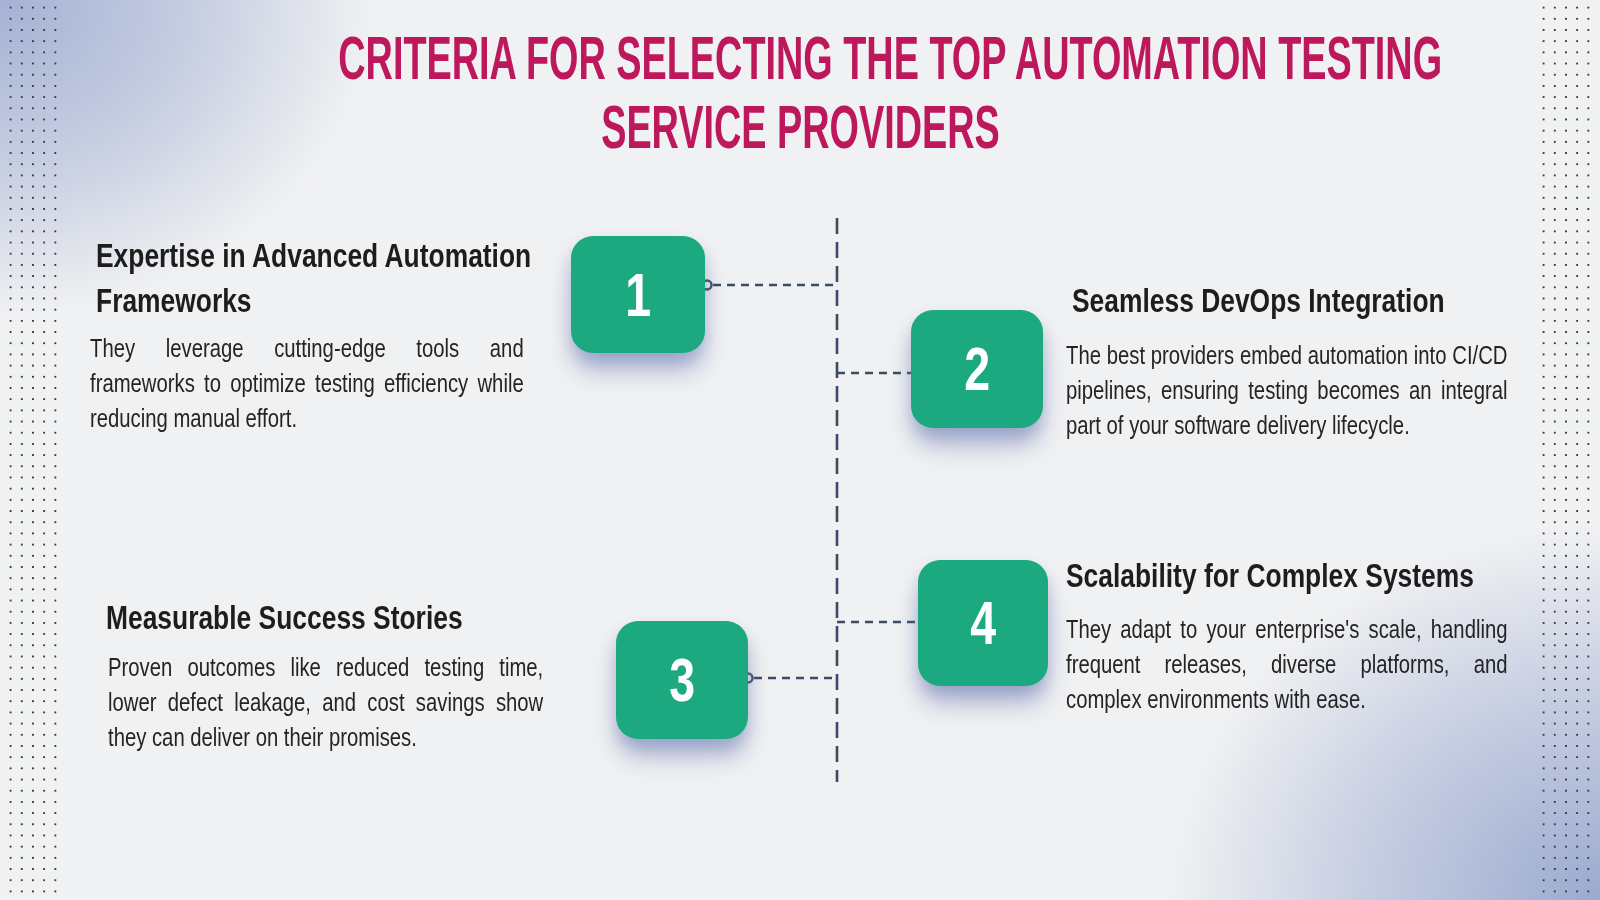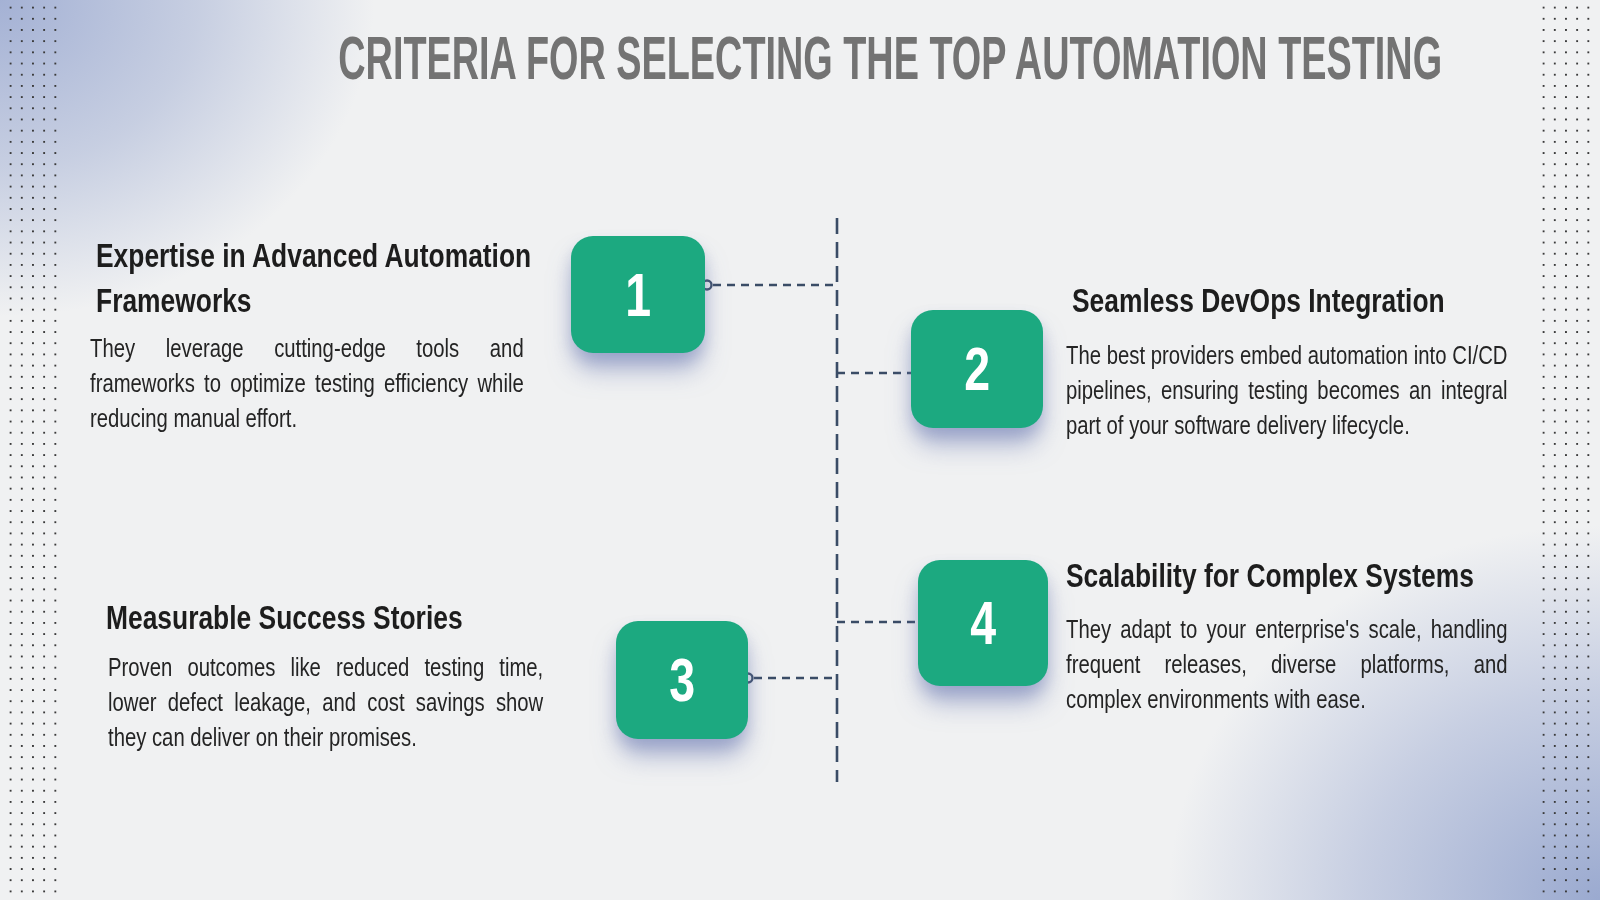--- a/index.html
+++ b/index.html
@@ -29,21 +29,21 @@
   
   .dots {
     position: absolute; top: 2px; bottom: 0; width: 57px;
     background-image: radial-gradient(circle 1.25px at 5.5px 5.5px, #3a3a3a 97%, rgba(0,0,0,0) 100%);
     background-size: 11.2px 11.2px;
   }
   .dots-left  { left: 5px; }
   .dots-right { left: 1538px; }
 
   
-  .title-wrap { position: absolute; left: 0; top: 24px; width: 1600px; text-align: center; color: #737373; }
+  .title-wrap { position: absolute; left: 0; top: 24px; width: 1600px; text-align: center; color: #be185d; }
   .title-line { line-height: 69px; height: 69px; white-space: nowrap; }
   .title-line > span {
     display: inline-block;
     font-size: 61px; font-weight: bold; letter-spacing: 0px;
     transform: scaleX(0.62); transform-origin: 50% 50%;
     white-space: nowrap;
   }
 
   
   .connector-svg { position: absolute; left: 0; top: 0; width: 1600px; height: 900px; }
@@ -93,20 +93,21 @@
 
 <div id="canvas">
 
   <div class="corner-tl"></div>
   <div class="corner-br"></div>
   <div class="dots dots-left"></div>
   <div class="dots dots-right"></div>
 
   <div class="title-wrap">
     <div class="title-line"><span>CRITERIA FOR SELECTING THE TOP AUTOMATION TESTING</span></div>
+    <div class="title-line"><span>SERVICE PROVIDERS</span></div>
   </div>
 
   <svg class="connector-svg" viewBox="0 0 1600 900" xmlns="http://www.w3.org/2000/svg">
 
     <line x1="837" y1="218" x2="837" y2="782" stroke="#3a4c66" stroke-width="2.6" stroke-dasharray="16 8"></line>
 
     <line x1="713" y1="285" x2="837" y2="285" stroke="#3a4c66" stroke-width="2.4" stroke-dasharray="8 6"></line>
     <circle cx="707" cy="285" r="4.5" fill="#f0f1f2" stroke="#3a4c66" stroke-width="2.4"></circle>
 
     <line x1="837" y1="373" x2="911" y2="373" stroke="#3a4c66" stroke-width="2.4" stroke-dasharray="8 6"></line>

